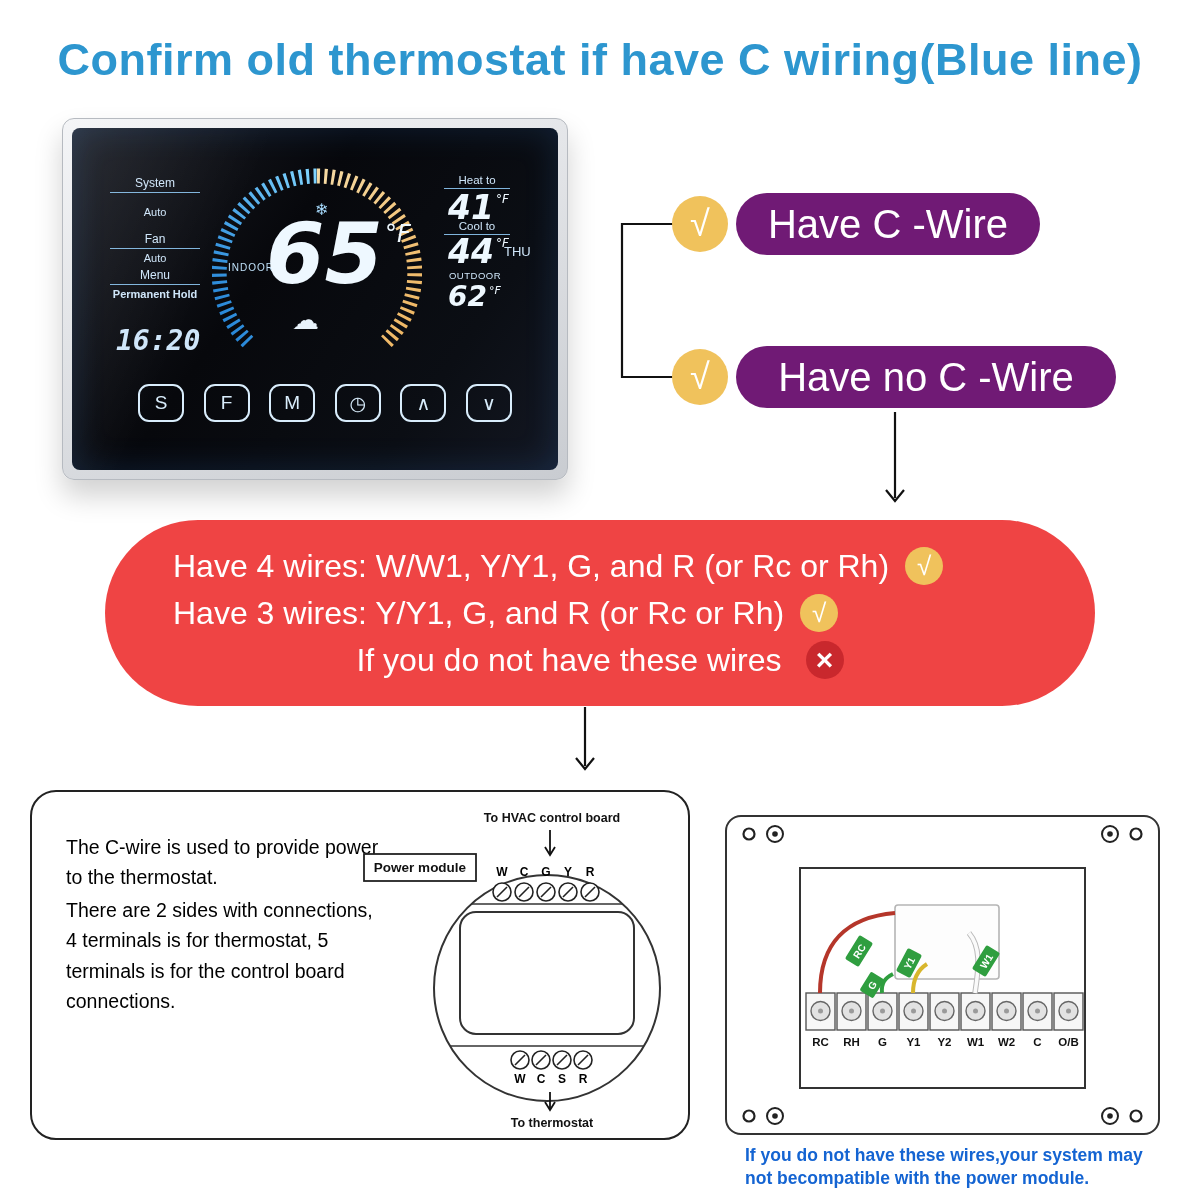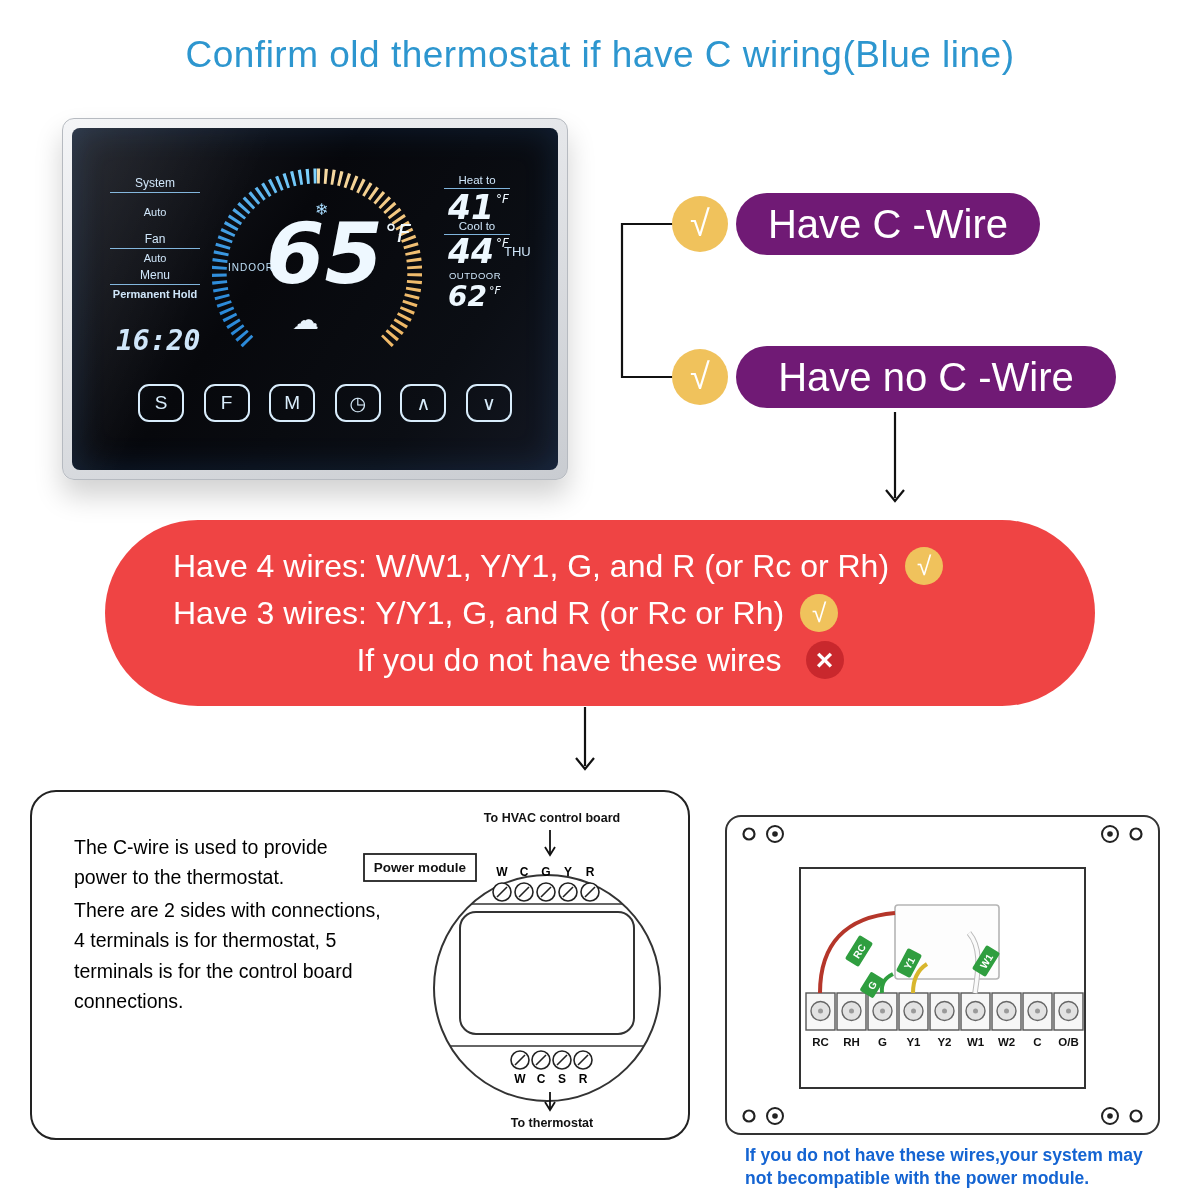--- a/index.html
+++ b/index.html
@@ -5,21 +5,21 @@
   html,body{margin:0;padding:0;}
   body{
     width:1200px;height:1200px;position:relative;background:#ffffff;
     font-family:"Liberation Sans",sans-serif;overflow:hidden;
   }
   .abs{position:absolute;}
 
   
   .title{
     position:absolute;left:0;top:34px;width:1200px;text-align:center;
-    font-size:37px;color:#2d96cf;letter-spacing:0.5px;font-weight:400;
+    font-size:45px;color:#2d96cf;letter-spacing:0.5px;font-weight:700;
   }
 
   
   .frame{
     position:absolute;left:62px;top:118px;width:506px;height:362px;
     background:linear-gradient(160deg,#f4f5f7,#c9ccd1);
     border:1px solid #b6bac0;border-radius:12px;padding:9px;box-sizing:border-box;
     box-shadow:0 16px 28px rgba(0,0,0,.18);
   }
   .screen{
@@ -68,21 +68,21 @@
   }
   .wire-row{display:flex;align-items:center;gap:16px;font-size:32px;padding-left:68px;}
   .wire-row.centered{padding-left:0;justify-content:center;gap:24px;}
 
   
   .panel-left{
     position:absolute;left:30px;top:790px;width:660px;height:350px;background:#fff;
     border:2.5px solid #222;border-radius:26px;box-sizing:border-box;
   }
   .panel-text{position:absolute;left:34px;top:40px;width:316px;font-size:19.5px;line-height:1.56;color:#000;}
-  .panel-text p{margin:0 0 2px 8px;}
+  .panel-text p{margin:0 0 2px 0;}
   .panel-right{
     position:absolute;left:725px;top:815px;width:435px;height:320px;background:#fff;
     border:2.5px solid #333;border-radius:16px;box-sizing:border-box;
   }
   .caption{
     position:absolute;left:745px;top:1144px;width:412px;font-size:17.5px;line-height:1.32;color:#1464d2;font-weight:bold;
   }
 
   svg text{font-family:"Liberation Sans",sans-serif;}
   .overlay{position:absolute;left:0;top:0;pointer-events:none;}

